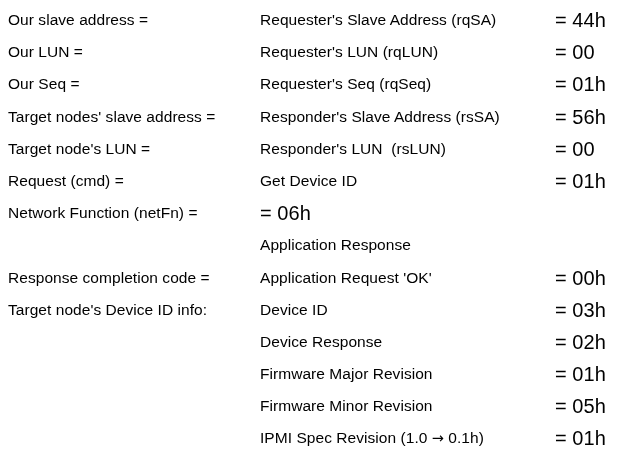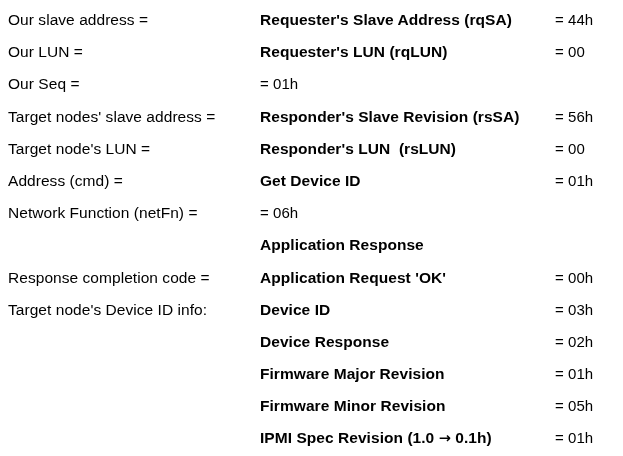--- a/index.html
+++ b/index.html
@@ -41,46 +41,45 @@
     font-size: 15.5px;
     letter-spacing: 0.05px;
   }
 
   .col-spec {
     width: 295px;
     flex: 0 0 295px;
     box-sizing: border-box;
     font-size: 15.5px;
     letter-spacing: 0.05px;
-    font-weight: bold;
   }
 
   .col-value {
     flex: 1 1 auto;
     box-sizing: border-box;
-    font-size: 15px;
+    font-size: 20px;
     letter-spacing: 0.05px;
   }
 
   .arrow-glyph {
     font-family: "DejaVu Sans", sans-serif;
     font-size: 14.5px;
   }
 </style>
 </head>
 <body>
 
 <div id="field-mapping-table">
 
 <div class="mapping-row"><div class="col-local">Our slave address =</div><div class="col-spec">Requester's Slave Address (rqSA)</div><div class="col-value">= 44h</div></div>
     <div class="mapping-row"><div class="col-local">Our LUN =</div><div class="col-spec">Requester's LUN (rqLUN)</div><div class="col-value">= 00</div></div>
-    <div class="mapping-row"><div class="col-local">Our Seq =</div><div class="col-value">= 01h</div></div>
-    <div class="mapping-row"><div class="col-local">Target nodes' slave address =</div><div class="col-spec">Responder's Slave Revision (rsSA)</div><div class="col-value">= 56h</div></div>
+    <div class="mapping-row"><div class="col-local">Our Seq =</div><div class="col-spec">Requester's Seq (rqSeq)</div><div class="col-value">= 01h</div></div>
+    <div class="mapping-row"><div class="col-local">Target nodes' slave address =</div><div class="col-spec">Responder's Slave Address (rsSA)</div><div class="col-value">= 56h</div></div>
     <div class="mapping-row"><div class="col-local">Target node's LUN =</div><div class="col-spec">Responder's LUN  (rsLUN)</div><div class="col-value">= 00</div></div>
-    <div class="mapping-row"><div class="col-local">Address (cmd) =</div><div class="col-spec">Get Device ID</div><div class="col-value">= 01h</div></div>
+    <div class="mapping-row"><div class="col-local">Request (cmd) =</div><div class="col-spec">Get Device ID</div><div class="col-value">= 01h</div></div>
     <div class="mapping-row"><div class="col-local">Network Function (netFn) =</div><div class="col-value">= 06h</div></div>
     <div class="mapping-row"><div class="col-local"></div><div class="col-spec">Application Response</div></div>
     <div class="mapping-row"><div class="col-local">Response completion code =</div><div class="col-spec">Application Request 'OK'</div><div class="col-value">= 00h</div></div>
     <div class="mapping-row"><div class="col-local">Target node's Device ID info:</div><div class="col-spec">Device ID</div><div class="col-value">= 03h</div></div>
     <div class="mapping-row"><div class="col-local"></div><div class="col-spec">Device Response</div><div class="col-value">= 02h</div></div>
     <div class="mapping-row"><div class="col-local"></div><div class="col-spec">Firmware Major Revision</div><div class="col-value">= 01h</div></div>
     <div class="mapping-row"><div class="col-local"></div><div class="col-spec">Firmware Minor Revision</div><div class="col-value">= 05h</div></div>
     <div class="mapping-row"><div class="col-local"></div><div class="col-spec">IPMI Spec Revision (1.0 <span class="arrow-glyph">→</span> 0.1h)</div><div class="col-value">= 01h</div></div>
   </div>
 

